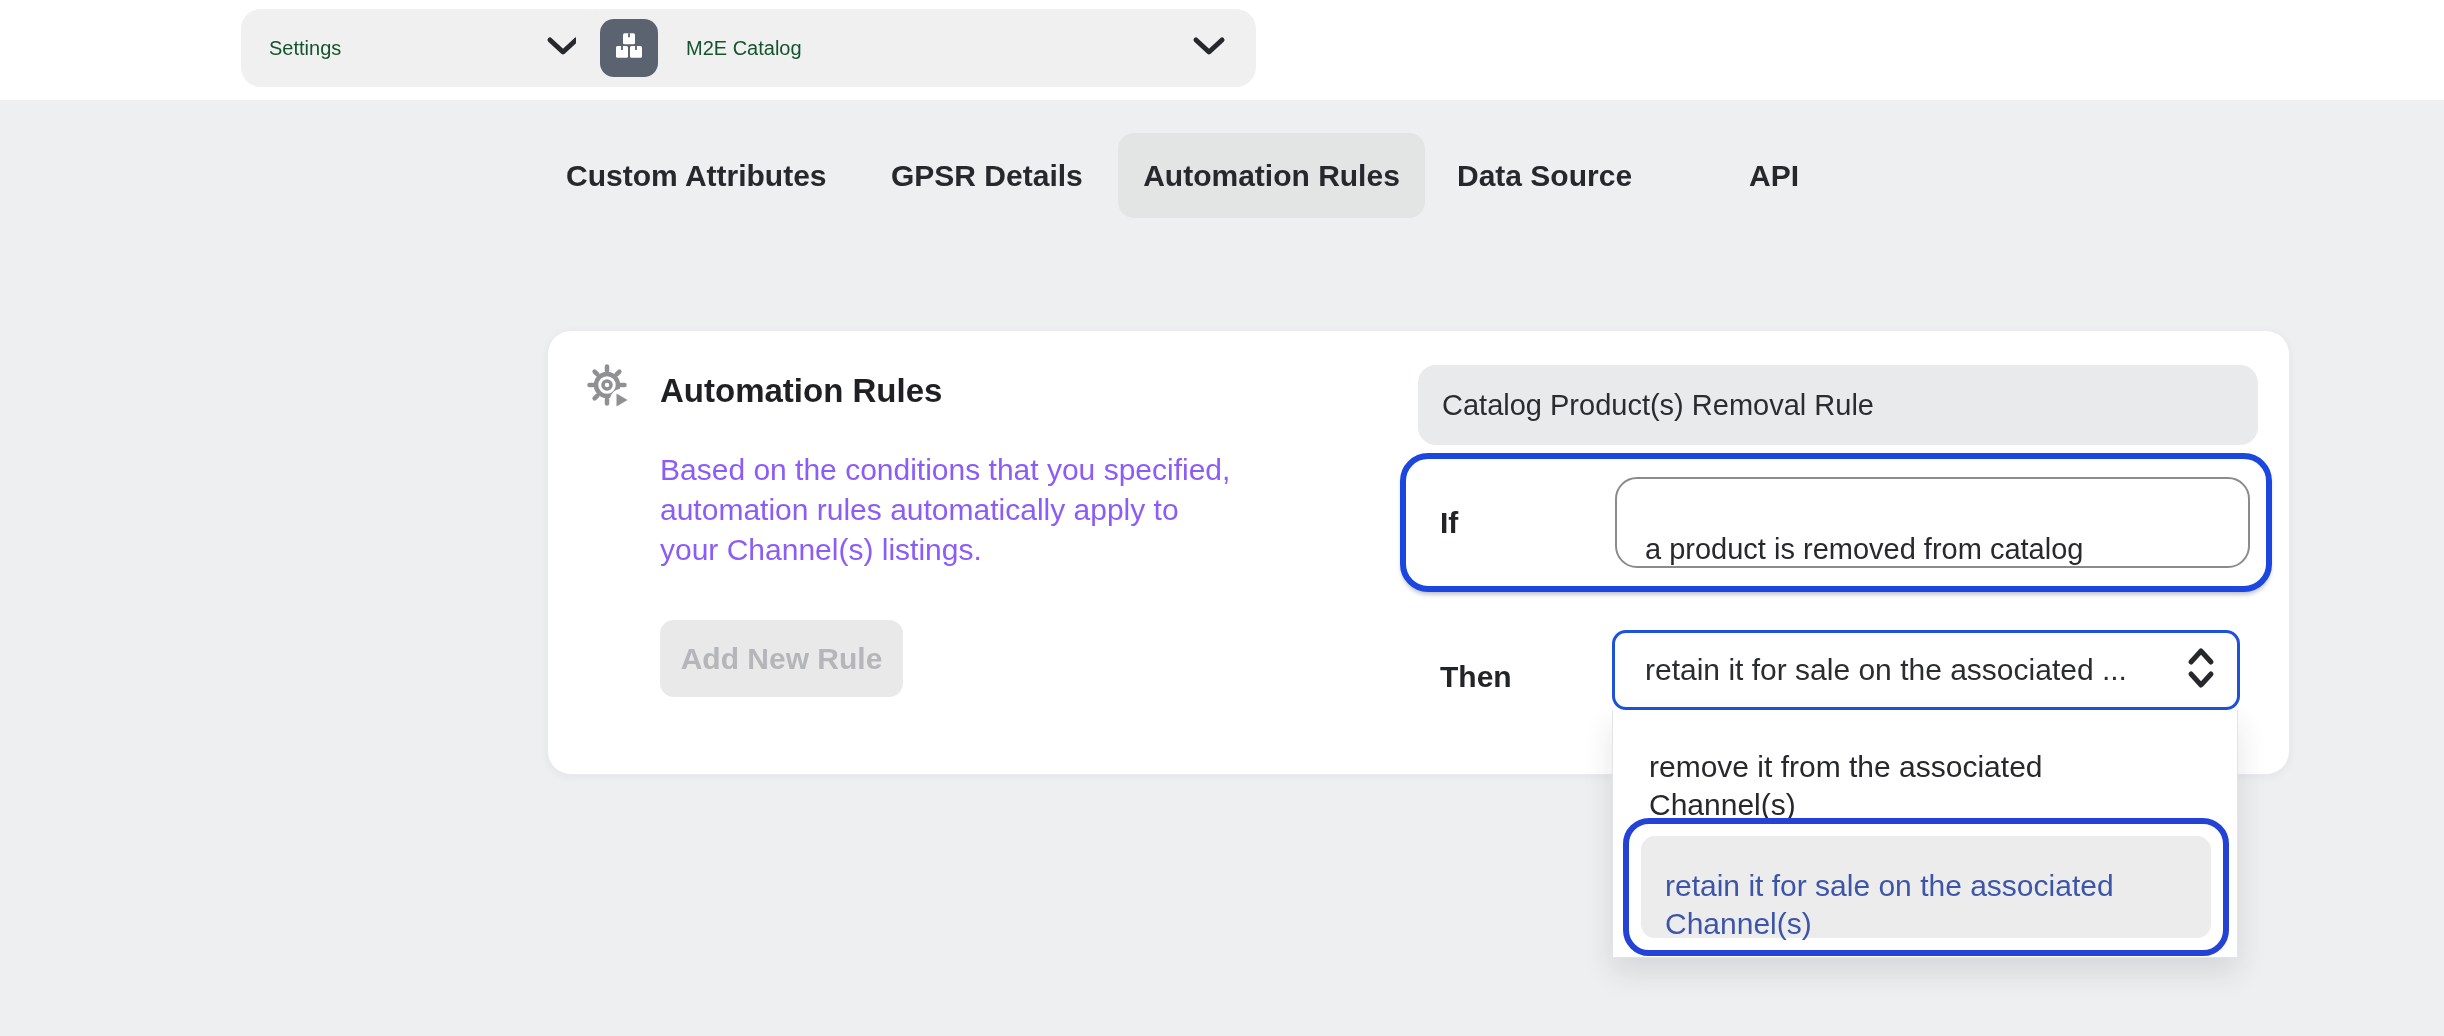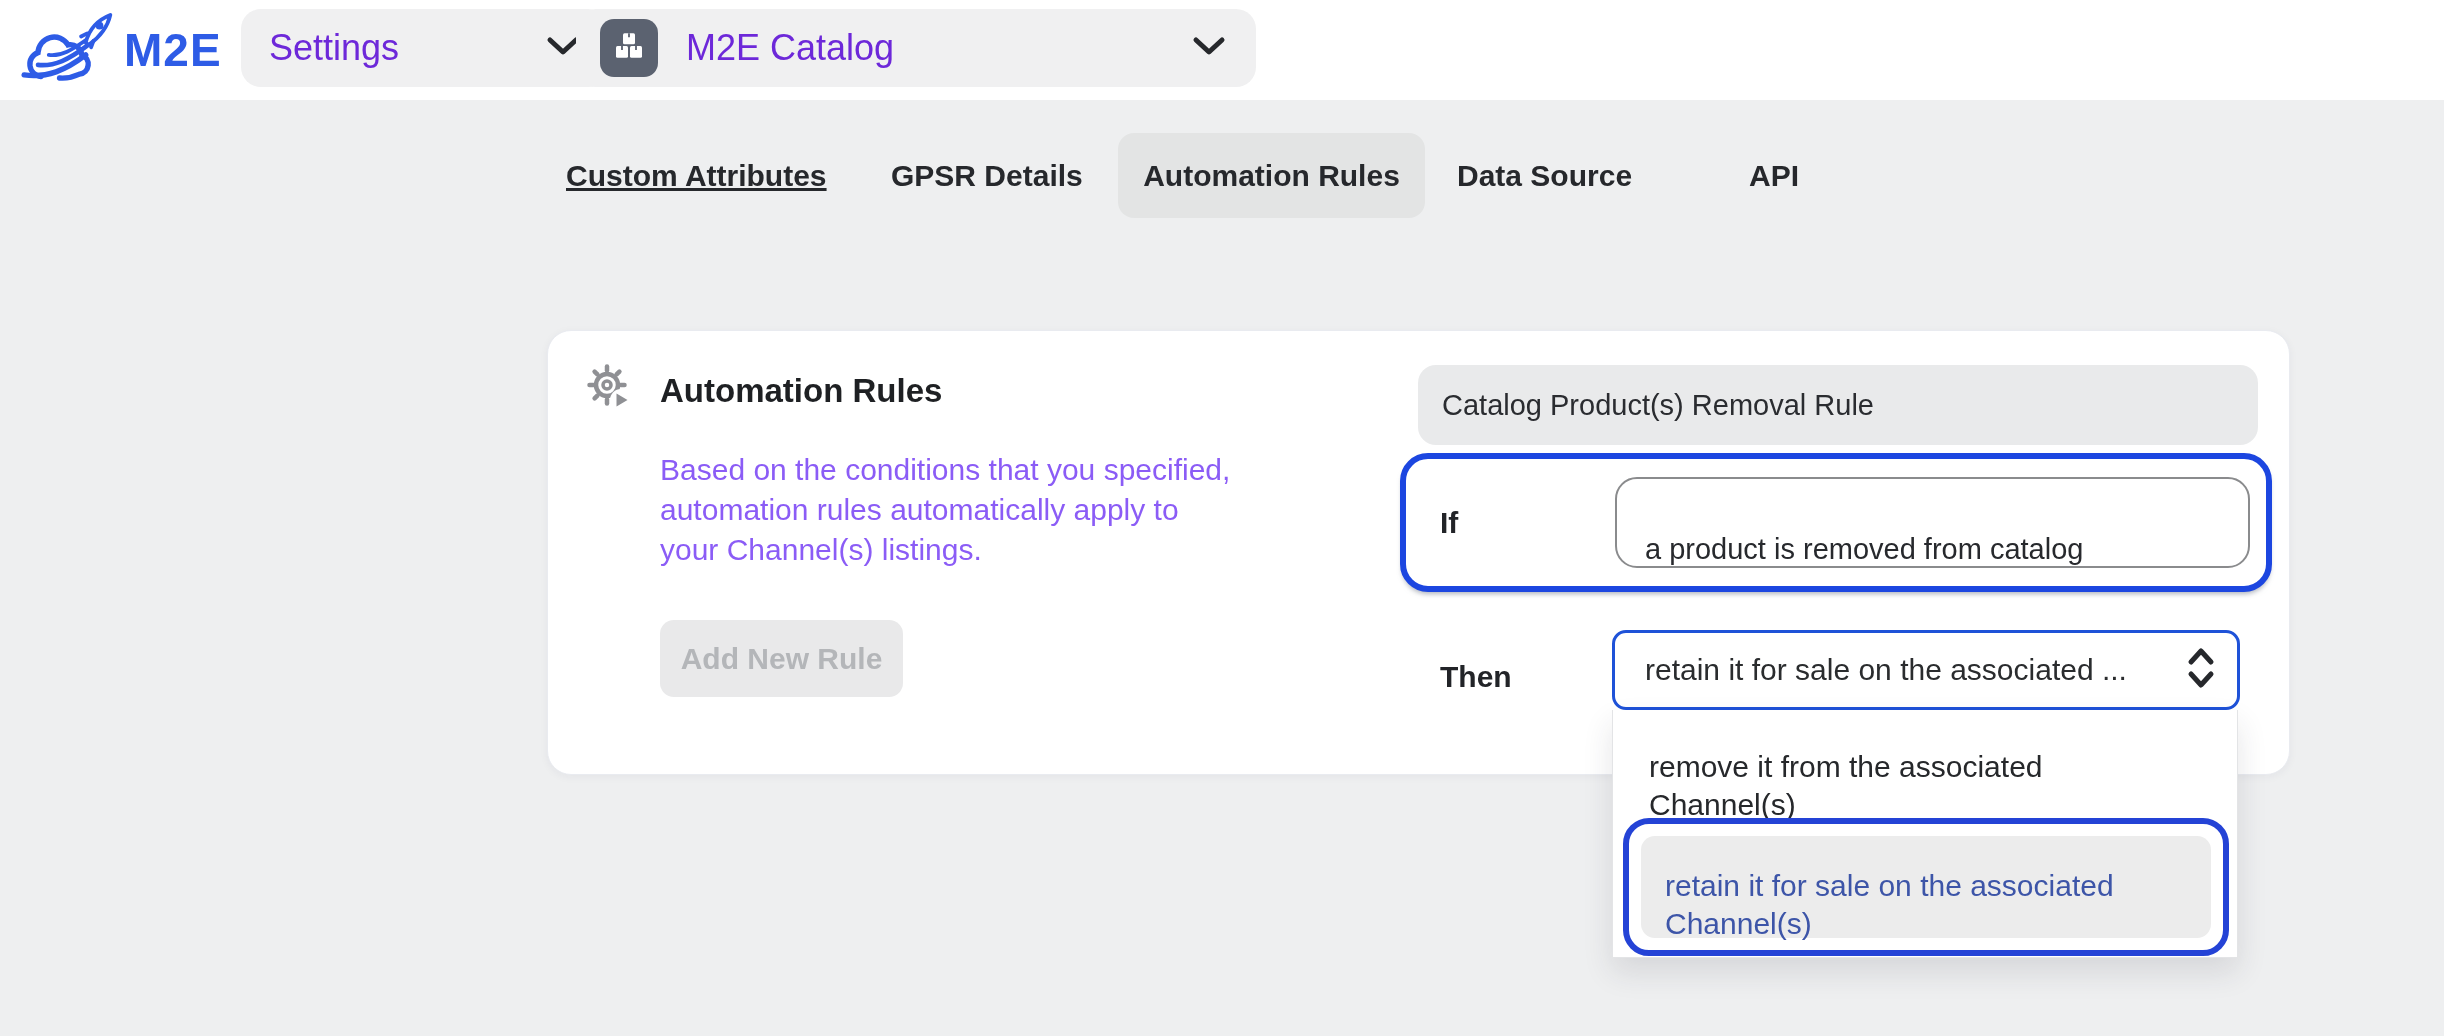--- a/index.html
+++ b/index.html
@@ -6,21 +6,21 @@
   body{font-family:"Liberation Sans", sans-serif; background:#eeeff0;}
   .stage{position:relative; width:2444px; height:1036px; background:#eeeff0; overflow:hidden;}
 
   
   .topbar{position:absolute; left:0; top:0; width:2444px; height:100px; background:#ffffff;}
   .logo{position:absolute; left:18px; top:6px; height:88px; display:flex; align-items:center; gap:6px;}
   .logo-text{color:var(--logo-blue); font-size:46px; font-weight:700; letter-spacing:1px;}
   .pill{position:absolute; top:9px; height:78px; background:#f0f0f1; border-radius:20px; display:flex; align-items:center; cursor:pointer;}
   .pill-settings{left:241px; width:313px; padding:0 26px 0 28px; justify-content:space-between;}
   .pill-catalog{left:576px; width:628px; padding:0 28px 0 24px;}
-  .pill-label{font-size:36px; color:#6d28d9;}
+  .pill-label{font-size:20px; color:#14532d;}
   .chev{flex:0 0 auto;}
   .app-icon{width:58px; height:58px; background:var(--icon-dark); border-radius:14px; display:flex; align-items:center; justify-content:center; margin-right:28px;}
   .pill-catalog .pill-label{flex:1;}
 
   
   .tab{position:absolute; top:133px; height:85px; line-height:85px; font-size:30px; font-weight:700; color:#26282c; white-space:nowrap; cursor:pointer;}
   .tab-active-pill{position:absolute; left:1118px; top:133px; width:307px; height:85px; background:#e3e4e4; border-radius:16px; text-align:center;}
 
   
   .card{position:absolute; left:547px; top:330px; width:1743px; height:445px; background:#ffffff; border:1px solid #e9ebf0; border-radius:24px; box-shadow:0 2px 8px rgba(30,40,80,0.05); box-sizing:border-box;}
@@ -45,34 +45,20 @@
   .opt-selected-inner{position:absolute; left:12px; right:12px; top:12px; bottom:12px; background:#ececec; border-radius:14px; display:flex; align-items:center;}
   .opt-selected-text{padding:0 24px; font-size:30px; line-height:38px; color:var(--selected-text);margin-top:36px;}
 </style>
 </head>
 <body>
 
 <div class="stage">
 
   <div class="topbar">
 
-    <div class="logo">
-      <span>
-        <svg width="100" height="86" viewBox="0 0 130 98" fill="none">
-          <path d="M8,84 C38,88 62,78 88,58" stroke="#2e5ce6" stroke-width="7" stroke-linecap="round"></path>
-          <path d="M26,71 C48,73 66,64 90,46" stroke="#2e5ce6" stroke-width="6" stroke-linecap="round"></path>
-          <path d="M40,58 C56,60 70,52 92,36" stroke="#2e5ce6" stroke-width="5" stroke-linecap="round"></path>
-          <path d="M30,86 a16,16 0 0 1 -4,-31 a21,21 0 0 1 39,-10 a15,15 0 0 1 18,13 a13,13 0 0 1 -3,25 q-13,6 -26,5" stroke="#2e5ce6" stroke-width="7" fill="none" stroke-linecap="round"></path>
-          <path d="M88,42 C92,26 102,13 120,6 C116,24 106,35 92,45 Z" stroke="#2e5ce6" stroke-width="5" fill="#ffffff" stroke-linejoin="round"></path>
-          <circle cx="106" cy="20" r="5" fill="#2e5ce6"></circle>
-          <path d="M90,30 l-8,4 M98,40 l-3,8" stroke="#2e5ce6" stroke-width="5" stroke-linecap="round"></path>
-        </svg>
-      </span>
-      <span class="logo-text">M2E</span>
-    </div>
 
     <div class="pill pill-settings">
       <span class="pill-label">Settings</span>
       <span class="chev">
         <svg width="38" height="24" viewBox="0 0 38 24">
             <path d="M6,6 L19,18 L32,6" stroke="#26282c" stroke-width="5" fill="none" stroke-linecap="round" stroke-linejoin="round"></path>
           </svg>
       </span>
     </div>
 
@@ -93,21 +79,21 @@
       </span>
       <span class="pill-label">M2E Catalog</span>
       <span class="chev">
         <svg width="38" height="24" viewBox="0 0 38 24">
             <path d="M6,6 L19,18 L32,6" stroke="#26282c" stroke-width="5" fill="none" stroke-linecap="round" stroke-linejoin="round"></path>
           </svg>
       </span>
     </div>
   </div>
 
-  <div class="tab" style="left:566px;text-decoration:underline;">Custom Attributes</div>
+  <div class="tab" style="left:566px;">Custom Attributes</div>
   <div class="tab" style="left:891px;">GPSR Details</div>
   <div class="tab tab-active-pill">Automation Rules</div>
   <div class="tab" style="left:1457px;">Data Source</div>
   <div class="tab" style="left:1749px;">API</div>
 
   <div class="card"></div>
 
   <div class="gear-wrap">
     <svg width="50" height="52" viewBox="0 0 50 52" fill="none">
       <circle cx="22" cy="23" r="11" stroke="#8f9094" stroke-width="4.5"></circle>

